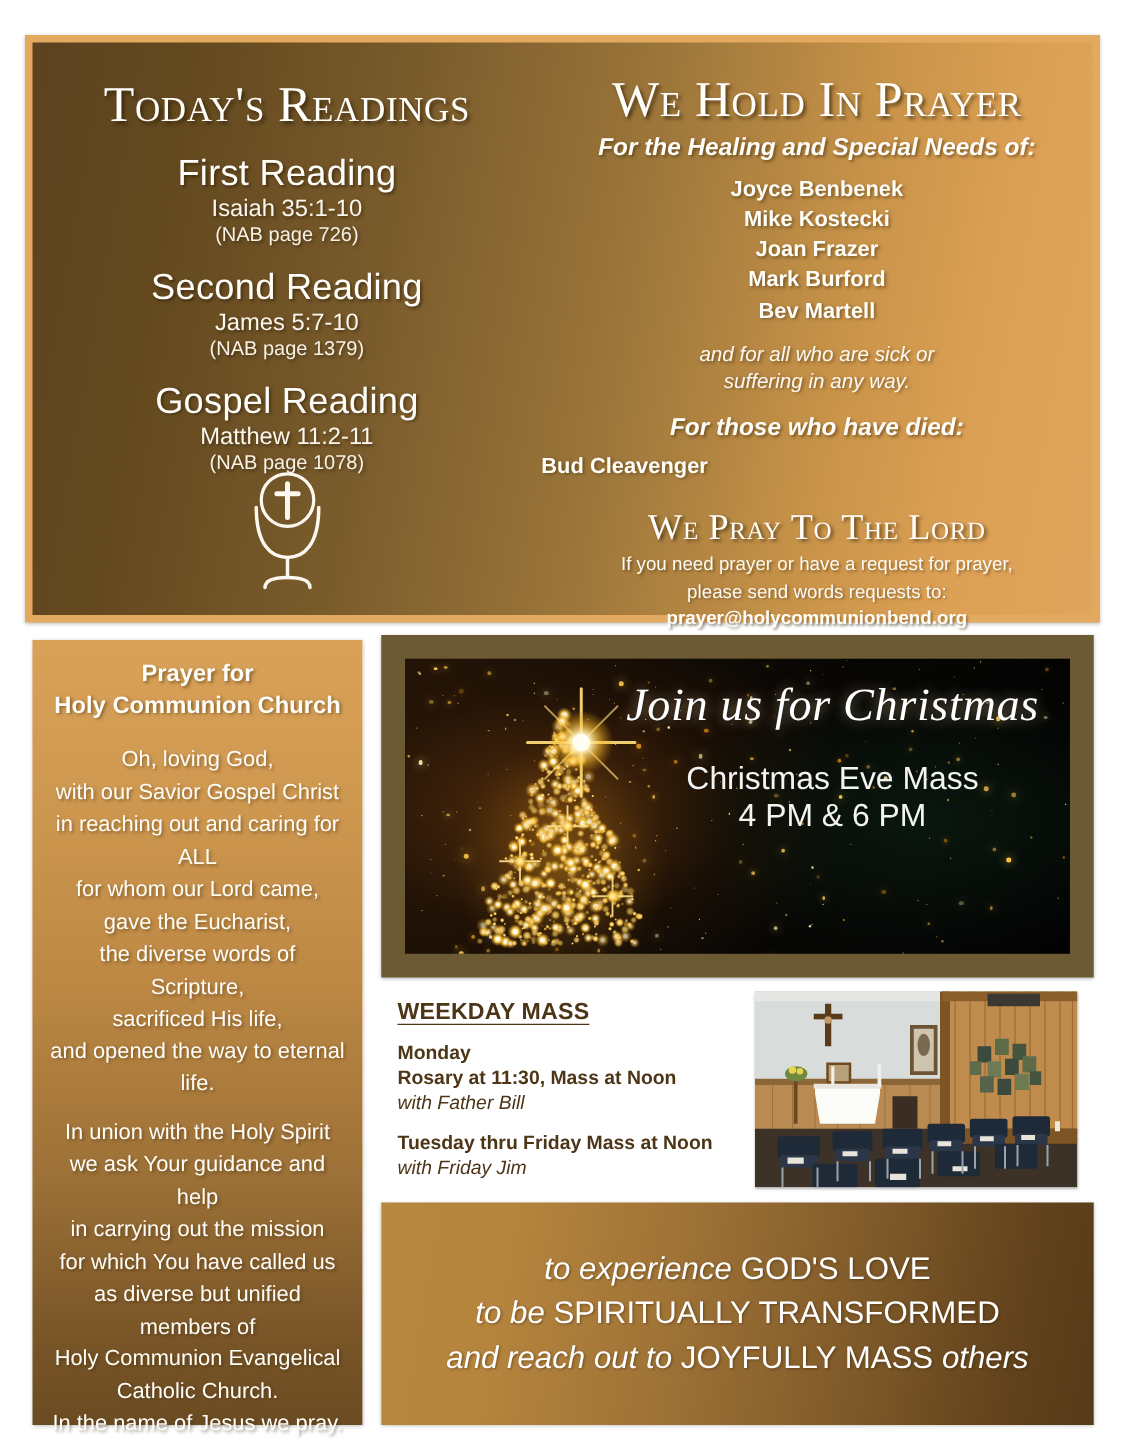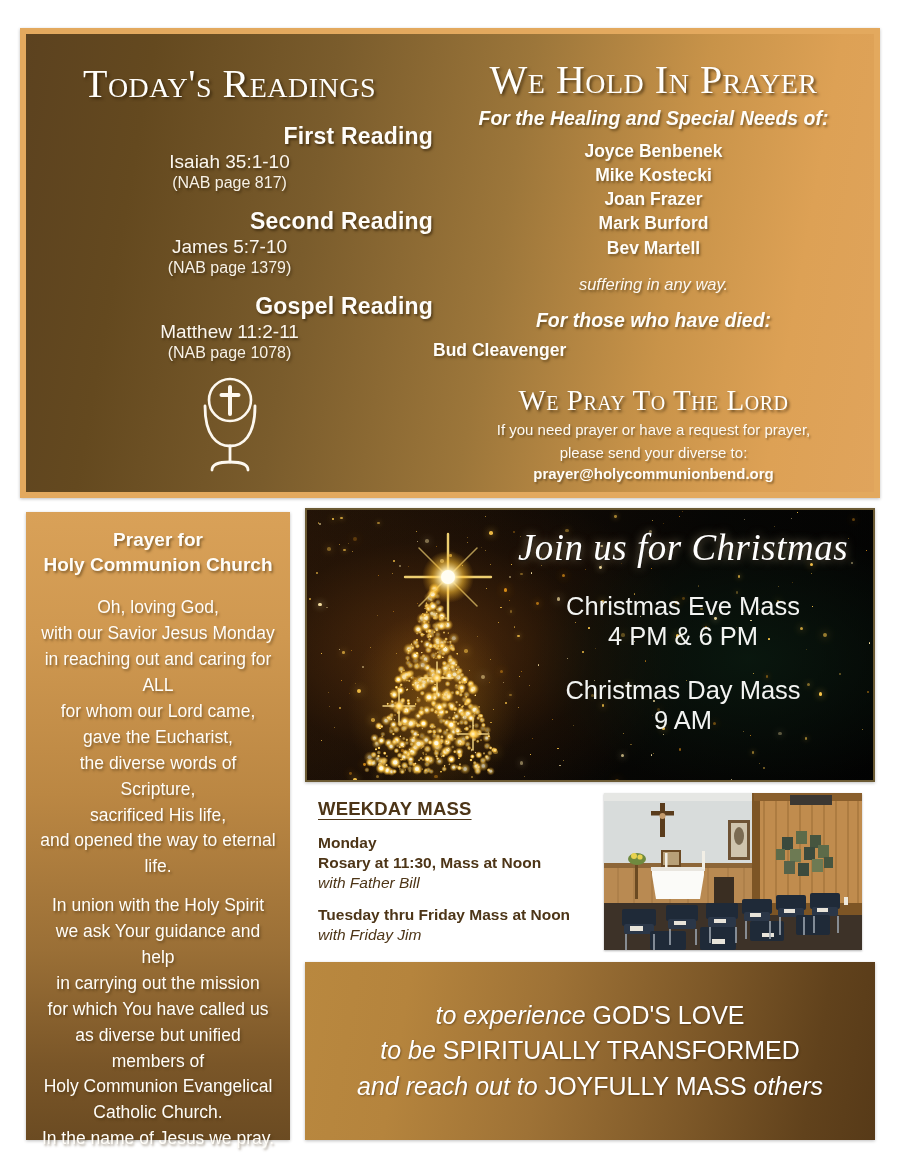--- a/index.html
+++ b/index.html
@@ -45,24 +45,23 @@
     white-space: nowrap;
   }
   #readings-title { font-size: 40px; padding-top: 26px; }
   #prayer-title   { font-size: 40px; }
   #pray-lord-title{ font-size: 29px; margin-top: 22px; }
 
   
   #readings-list { margin-top: 16px; text-align: center; }
   .reading-block { margin-bottom: 16px; }
   .reading-name {
-    font-size: 23px; font-weight: bold; color: #fffdf9;
+    font-size: 29px; font-weight: normal; color: #fffdf9;
     letter-spacing: .2px;
     text-shadow: 1.5px 1.5px 2.5px rgba(40,25,5,.6);
-    text-align: right;
   }
   .reading-ref {
     font-size: 19px; color: #fbf6ee; margin-top: 1px;
     text-shadow: 1.5px 1.5px 2.5px rgba(40,25,5,.55);
   }
   .reading-page {
     font-size: 16px; color: #f7f1e6; margin-top: 1px;
     text-shadow: 1.5px 1.5px 2.5px rgba(40,25,5,.5);
   }
 
@@ -127,21 +126,21 @@
     text-shadow: 1.5px 1.5px 2.5px rgba(60,40,10,.45);
   }
   .pp-gap { height: 13px; }
 
   
   #xmas-banner {
     position: absolute;
     left: 305px; top: 508px;
     width: 570px; height: 274px;
     background: #6b5a33;
-    padding: 2px;
+    padding: 19px;
     box-shadow: 0 1px 3px rgba(0,0,0,.25);
   }
   #xmas-scene {
     position: relative; width: 100%; height: 100%;
     overflow: hidden;
     background:
       radial-gradient(ellipse 55% 70% at 78% 55%, rgba(10,26,16,.85) 0%, rgba(3,5,4,.2) 70%),
       radial-gradient(ellipse 60% 85% at 22% 52%, rgba(124,66,16,.78) 0%, rgba(60,30,8,.35) 48%, rgba(0,0,0,0) 76%),
       linear-gradient(110deg, #2a1708 0%, #150c05 32%, #070604 62%, #020202 100%);
   }
@@ -208,21 +207,21 @@
 <div id="top-panel">
   <div id="top-panel-inner">
 
     <div class="col-left">
       <div class="hdg-serif" id="readings-title">Today's Readings</div>
 
       <div id="readings-list">
         <div class="reading-block">
           <div class="reading-name">First Reading</div>
           <div class="reading-ref">Isaiah 35:1-10</div>
-          <div class="reading-page">(NAB page 817)</div>
+          <div class="reading-page">(NAB page 726)</div>
         </div>
         <div class="reading-block">
           <div class="reading-name">Second Reading</div>
           <div class="reading-ref">James 5:7-10</div>
           <div class="reading-page">(NAB page 1379)</div>
         </div>
         <div class="reading-block">
           <div class="reading-name">Gospel Reading</div>
           <div class="reading-ref">Matthew 11:2-11</div>
           <div class="reading-page">(NAB page 1078)</div>
@@ -247,43 +246,44 @@
 
       <div id="prayer-names">
         <div class="p-name">Joyce Benbenek</div>
         <div class="p-name">Mike Kostecki</div>
         <div class="p-name">Joan Frazer</div>
         <div class="p-name">Mark Burford</div>
         <div class="p-name">Bev Martell</div>
       </div>
 
       <div class="p-note">
+        <div>and for all who are sick or</div>
         <div>suffering in any way.</div>
       </div>
 
       <div class="p-sub" id="died-label">For those who have died:</div>
       <div class="p-name" id="died-name">Bud Cleavenger</div>
 
       <div class="hdg-serif" id="pray-lord-title">We Pray To The Lord</div>
 
       <div class="p-contact">If you need prayer or have a request for prayer,</div>
-      <div class="p-contact">please send your diverse to:</div>
+      <div class="p-contact">please send words requests to:</div>
       <div class="p-contact" id="prayer-email">prayer@holycommunionbend.org</div>
     </div>
 
   </div>
 </div>
 
 <div id="prayer-panel">
   <div class="pp-title">Prayer for</div>
   <div class="pp-title">Holy Communion Church</div>
 
   <div id="prayer-body">
     <div class="pp-line">Oh, loving God,</div>
-    <div class="pp-line">with our Savior Jesus Monday</div>
+    <div class="pp-line">with our Savior Gospel Christ</div>
     <div class="pp-line">in reaching out and caring for ALL</div>
     <div class="pp-line">for whom our Lord came,</div>
     <div class="pp-line">gave the Eucharist,</div>
     <div class="pp-line">the diverse words of Scripture,</div>
     <div class="pp-line">sacrificed His life,</div>
     <div class="pp-line">and opened the way to eternal life.</div>
 
     <div class="pp-gap"></div>
 
     <div class="pp-line">In union with the Holy Spirit</div>
@@ -1351,24 +1351,20 @@
     </svg>
 
     <div id="xmas-text">
       <div id="xmas-script">Join us for Christmas</div>
 
       <div id="xmas-eve-block">
         <div class="xmas-ev">Christmas Eve Mass</div>
         <div class="xmas-ev">4 PM &amp; 6 PM</div>
       </div>
 
-      <div id="xmas-day-block">
-        <div class="xmas-ev">Christmas Day Mass</div>
-        <div class="xmas-ev">9 AM</div>
-      </div>
     </div>
   </div>
 </div>
 
 <div id="weekday-mass">
   <div id="weekday-title">WEEKDAY MASS</div>
 
   <div class="wm-group">
     <div class="wm-bold">Monday</div>
     <div class="wm-bold">Rosary at 11:30, Mass at Noon</div>

